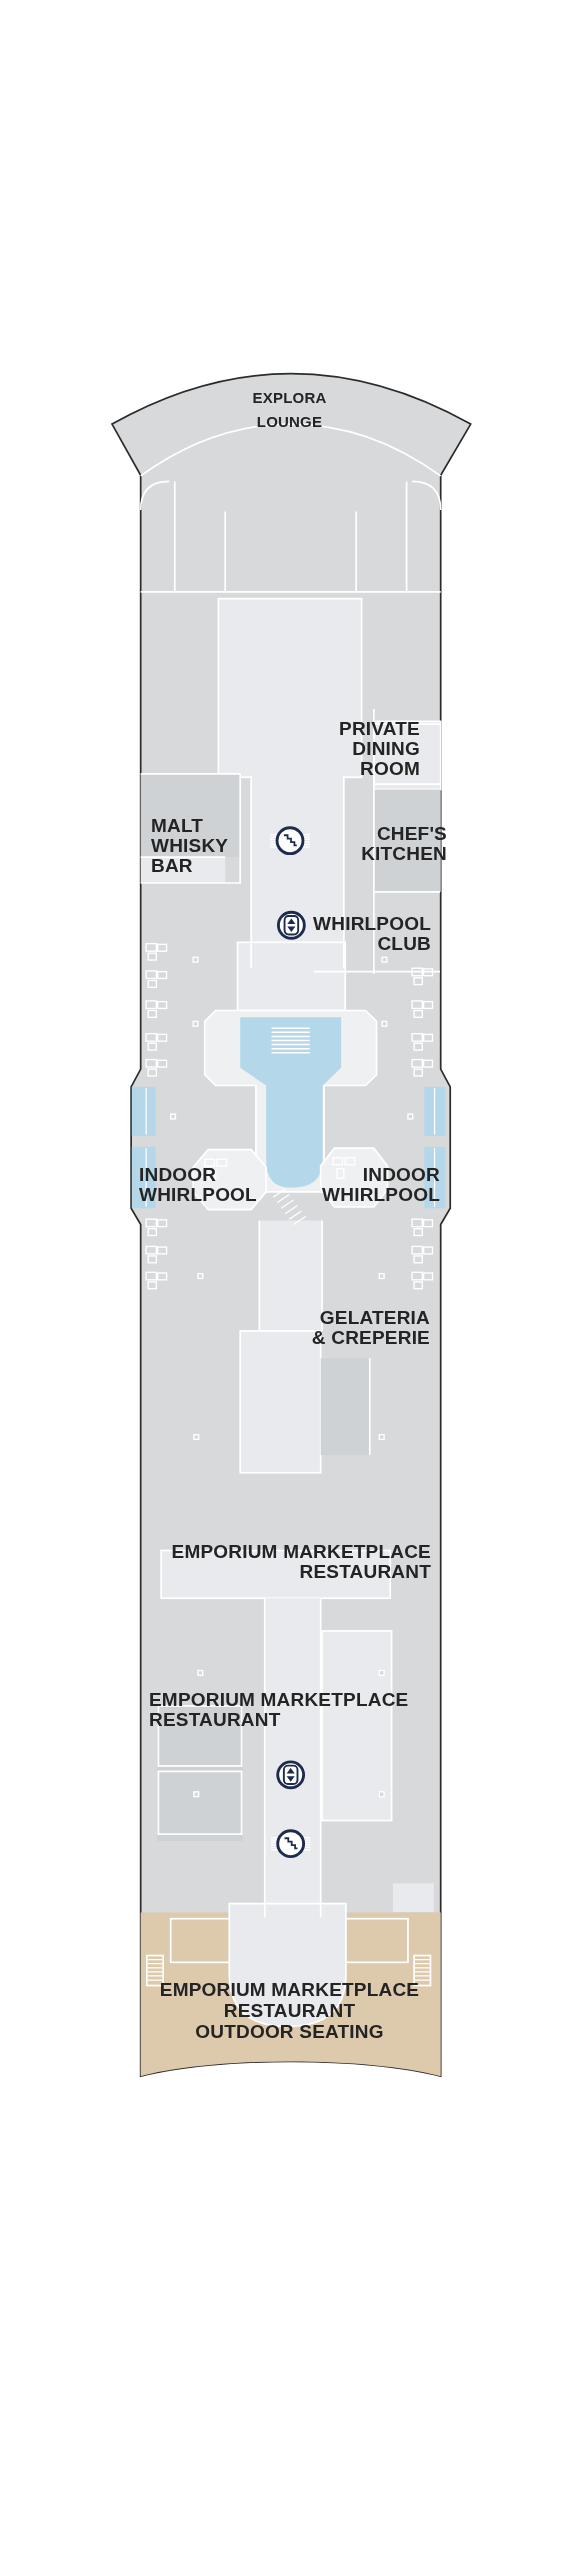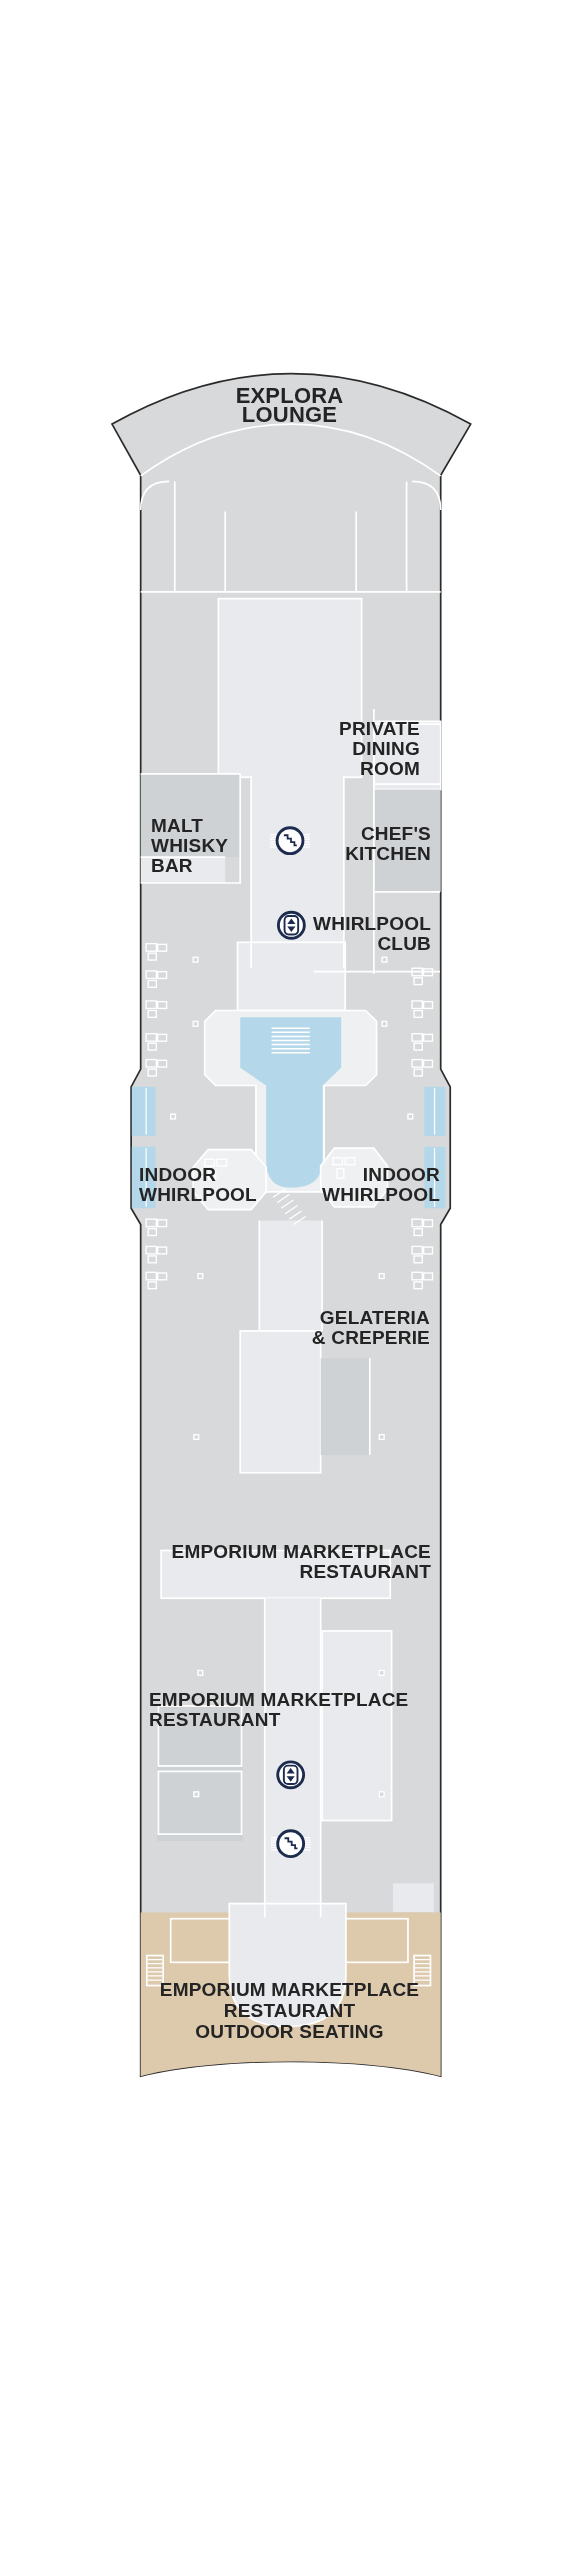--- a/index.html
+++ b/index.html
@@ -25,24 +25,24 @@
   .pillar{fill:var(--hull_fill);stroke:var(--wall);stroke-width:2;}
   .hatch{stroke:var(--wall);stroke-width:1.8;}
   .icn-c{fill:#fff;stroke:var(--icon_navy);stroke-width:4.2;}
   .icn-r{fill:none;stroke:var(--icon_navy);stroke-width:2.8;}
   .icn-f{fill:var(--icon_navy);}
   .icn-s{fill:none;stroke:var(--icon_navy);stroke-width:2.6;}
 
   .lbl{position:absolute;font:700 19px/20px "Liberation Sans", sans-serif;
        color:var(--label_text);letter-spacing:0.2px;white-space:pre-line;}
   .r{text-align:right;} .c{text-align:center;}
-  #lb-explora{top:386px;left:153px;width:273px;font-size:22px;line-height:19px;}
+  #lb-explora{top:386px;left:153px;width:273px;font-size:15px;line-height:24px;}
   #lb-private{top:719px;right:160px;}
   #lb-malt{top:816px;left:151px;}
-  #lb-chefs{top:824px;right:149px;padding-left:48px;}
+  #lb-chefs{top:824px;right:133px;padding-left:48px;}
   #lb-nautilus{top:914px;right:149px;}
   #lb-conservatory{top:1097px;right:138px;}
   #lb-whirl-l{top:1165px;left:139px;}
   #lb-whirl-r{top:1165px;right:140px;}
   #lb-gelateria{top:1308px;right:150px;}
   #lb-emporium-u{top:1542px;right:149px;}
   #lb-emporium-l{top:1690px;left:149px;}
   #lb-outdoor{top:1979px;left:85px;width:409px;line-height:21px;}
 </style>
 </head>

